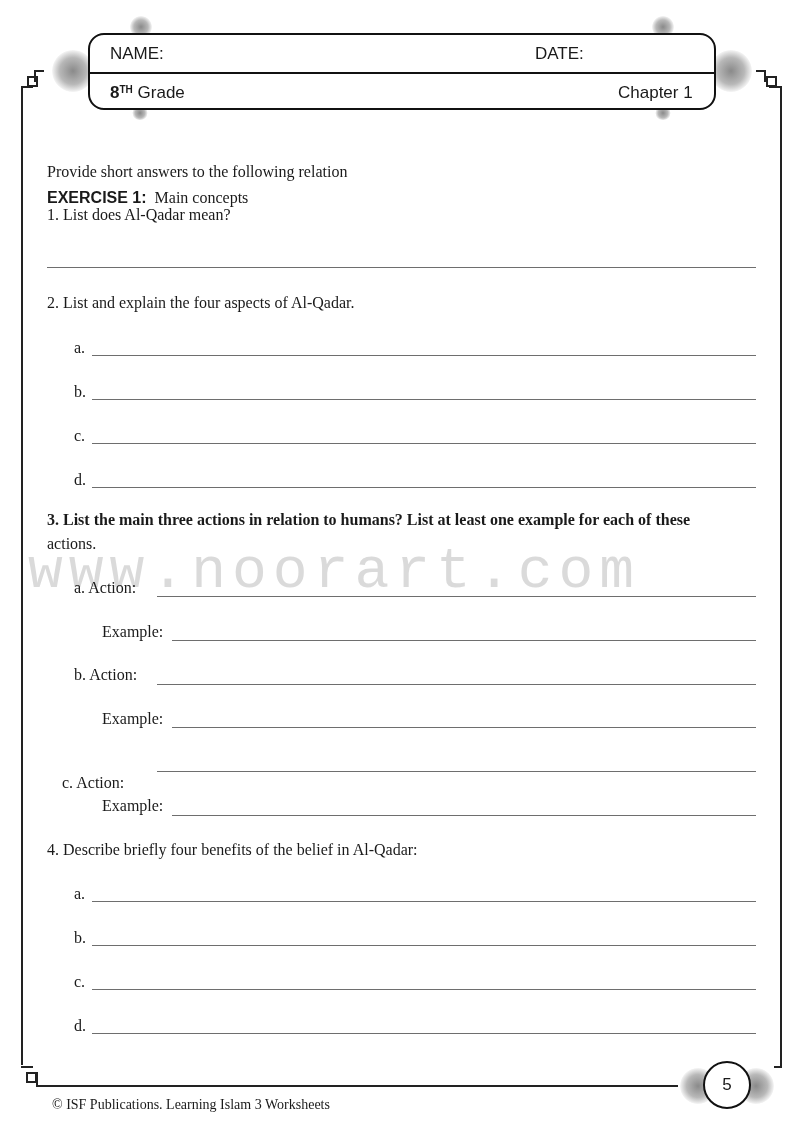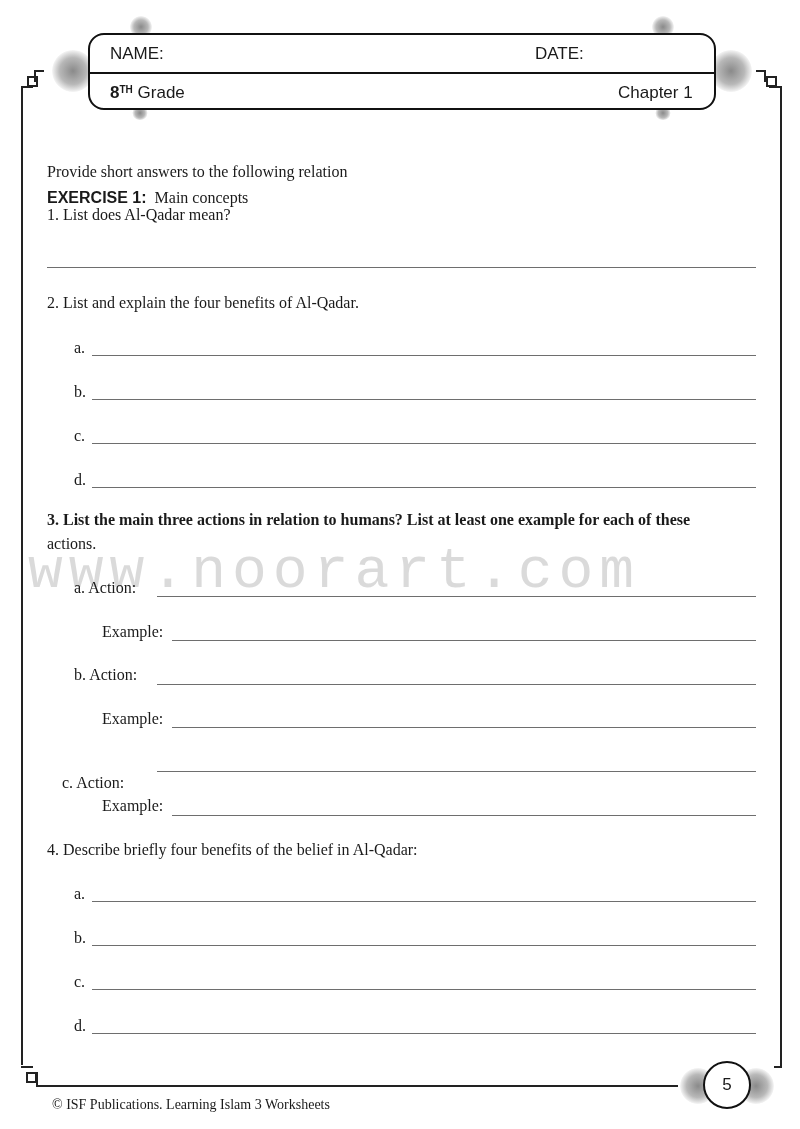--- a/index.html
+++ b/index.html
@@ -72,21 +72,21 @@
 <div class="abs serif" style="left:47px; top:163px;">Provide short answers to the following relation</div>
 
 <div class="abs serif" style="left:47px; top:206px;">
   <span>1.</span>
   <span>List does Al-Qadar mean?</span>
 </div>
 <div class="rule" style="left:47px; top:267px; width:709px;"></div>
 
 <div class="abs serif" style="left:47px; top:294px;">
   <span>2.</span>
-  <span>List and explain the four benefits of Al-Qadar.</span>
+  <span>List and explain the four aspects of Al-Qadar.</span>
 </div>
 <span class="abs serif" style="left:74px; top:339px;">a.</span>
 <div class="rule" style="left:92px; top:355px; width:664px;"></div>
 <span class="abs serif" style="left:74px; top:383px;">b.</span>
 <div class="rule" style="left:92px; top:399px; width:664px;"></div>
 <span class="abs serif" style="left:74px; top:427px;">c.</span>
 <div class="rule" style="left:92px; top:443px; width:664px;"></div>
 <span class="abs serif" style="left:74px; top:471px;">d.</span>
 <div class="rule" style="left:92px; top:487px; width:664px;"></div>
 

